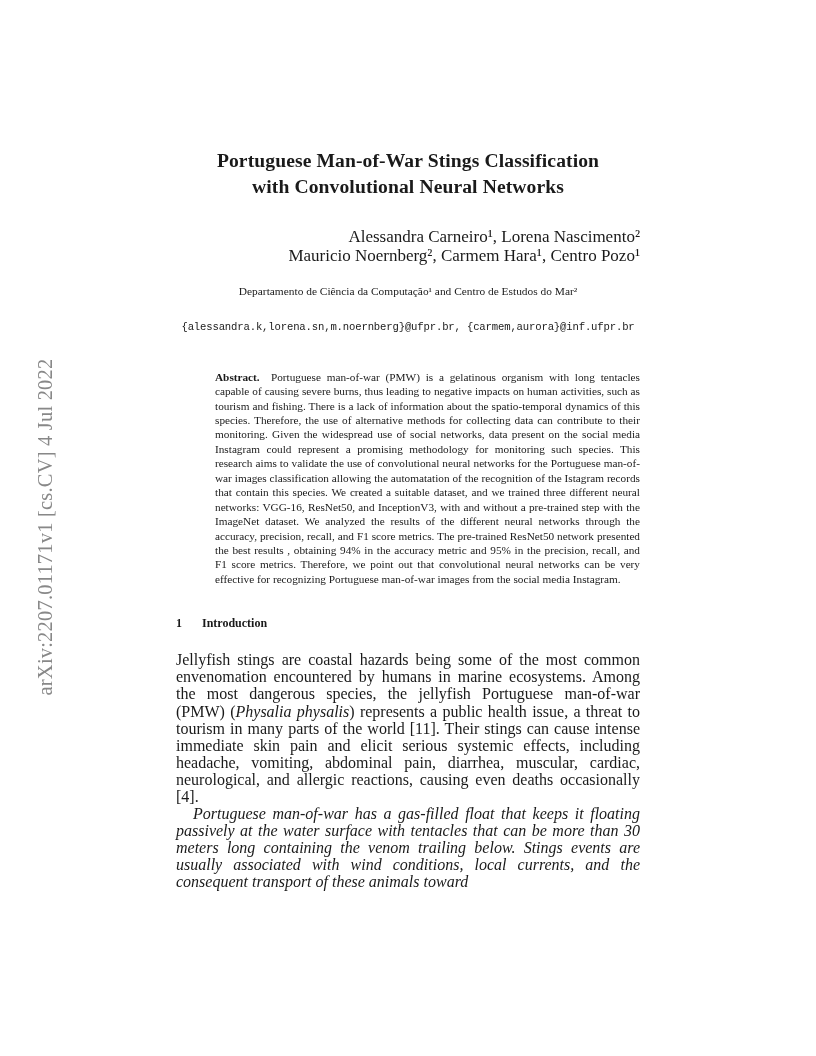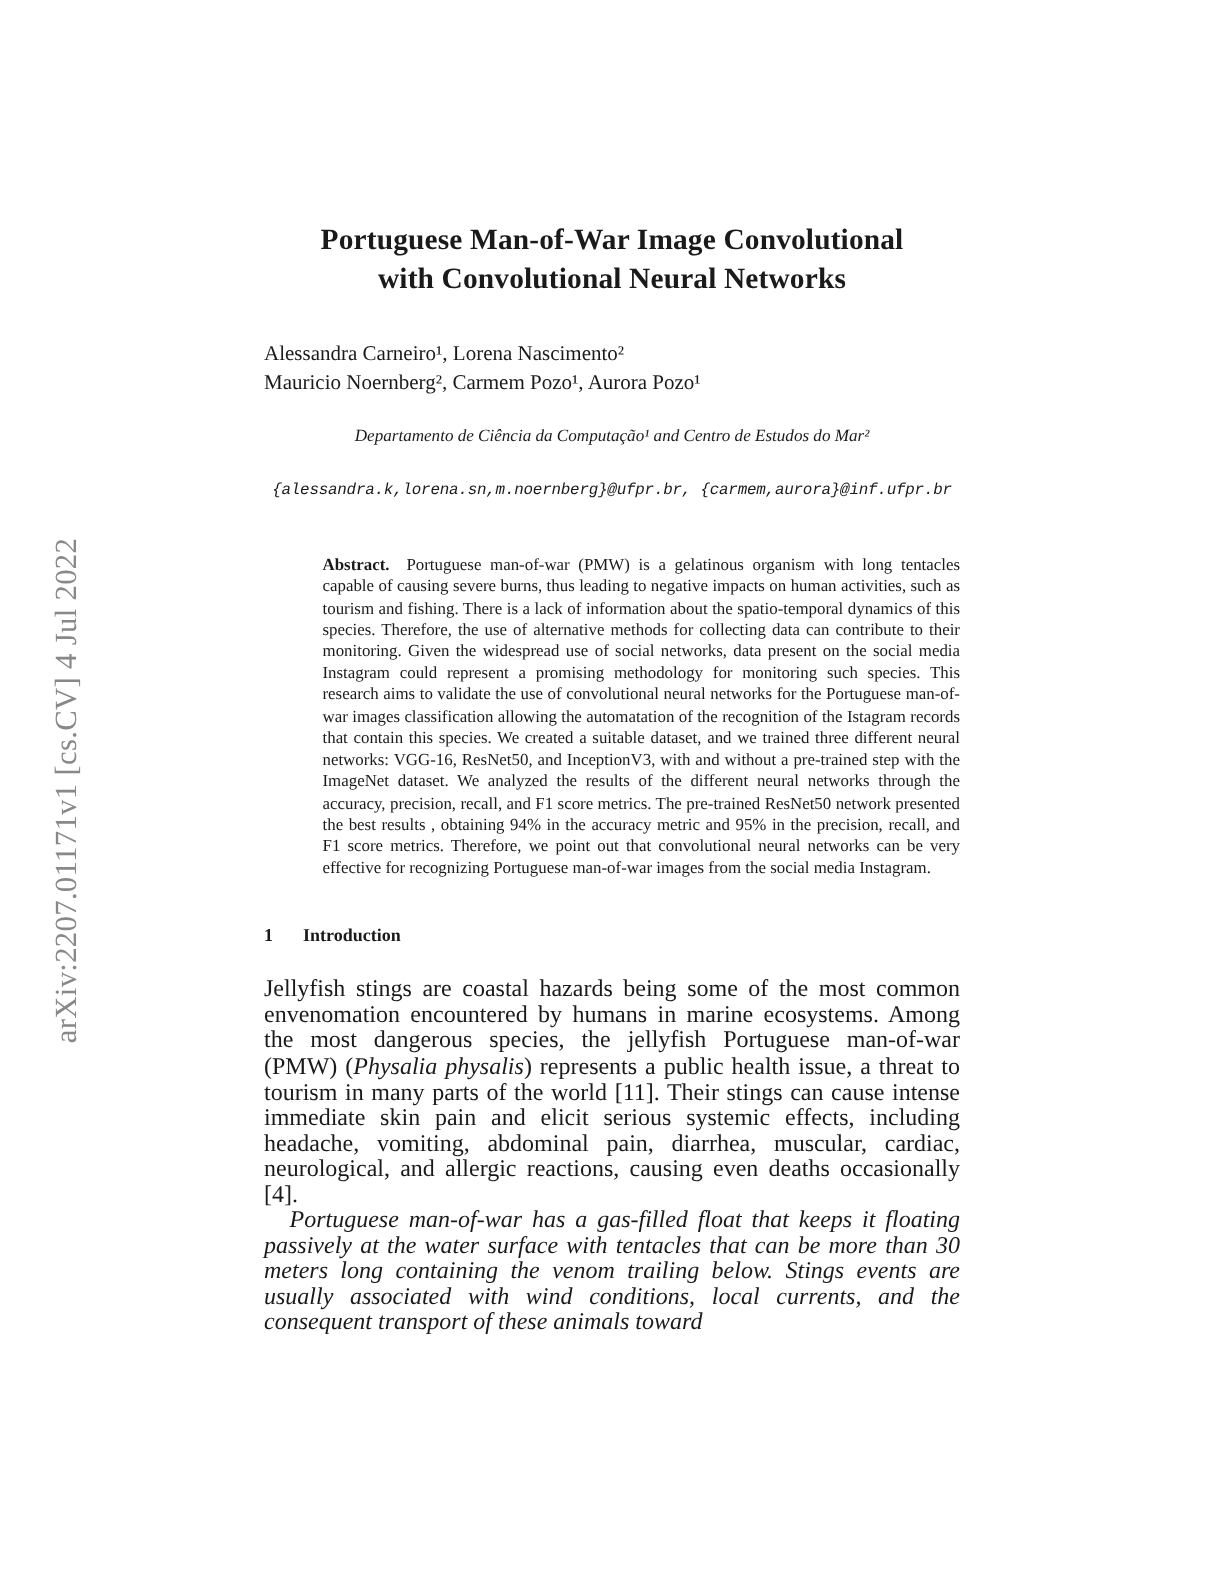--- a/index.html
+++ b/index.html
@@ -45,32 +45,31 @@
     text-align: center;
     font-size: 19.6px;
     font-weight: bold;
     line-height: 25.5px;
     letter-spacing: 0.1px;
   }
   .title .line { display: block; }
 
   .authors {
     margin-top: 29px;
-    text-align: left;
-    font-size: 14px;
+    text-align: right;
+    font-size: 17px;
     line-height: 18.5px;
   }
   .authors .line { display: block; }
 
   .affiliation {
     margin-top: 18px;
     text-align: center;
     font-size: 11.4px;
     line-height: 16.3px;
-    font-style: italic;
   }
   .affiliation .line { display: block; }
 
   .emails {
     font-family: "Liberation Mono", "DejaVu Sans Mono", monospace;
     font-size: 10.6px;
     line-height: 16.3px;
     letter-spacing: -0.15px;
     display: block;
     margin-top: 20px;
@@ -120,27 +119,27 @@
 </head>
 <body>
 
 <div class="page">
 
   <div class="arxiv-stamp">arXiv:2207.01171v1  [cs.CV]  4 Jul 2022</div>
 
   <div class="column">
 
     <h1 class="title">
-      <span class="line">Portuguese Man-of-War Image Convolutional</span>
+      <span class="line">Portuguese Man-of-War Stings Classification</span>
       <span class="line">with Convolutional Neural Networks</span>
     </h1>
 
     <div class="authors">
       <span class="line">Alessandra Carneiro¹, Lorena Nascimento²</span>
-      <span class="line">Mauricio Noernberg², Carmem Pozo¹, Aurora Pozo¹</span>
+      <span class="line">Mauricio Noernberg², Carmem Hara¹, Centro Pozo¹</span>
     </div>
 
     <div class="affiliation">
       <span class="line">Departamento de Ciência da Computação¹ and Centro de Estudos do Mar²</span>
       <span class="emails">{alessandra.k,lorena.sn,m.noernberg}@ufpr.br, {carmem,aurora}@inf.ufpr.br</span>
     </div>
 
     <div class="abstract">
       <span class="abs-head">Abstract.</span><span>Portuguese man-of-war (PMW) is a gelatinous organism with long tentacles capable of causing severe burns, thus leading to negative impacts on human activities, such as tourism and fishing. There is a lack of information about the spatio-temporal dynamics of this species. Therefore, the use of alternative methods for collecting data can contribute to their monitoring. Given the widespread use of social networks, data present on the social media Instagram could represent a promising methodology for monitoring such species. This research aims to validate the use of convolutional neural networks for the Portuguese man-of-war images classification allowing the automatation of the recognition of the Istagram records that contain this species. We created a suitable dataset, and we trained three different neural networks: VGG-16, ResNet50, and InceptionV3, with and without a pre-trained step with the ImageNet dataset. We analyzed the results of the different neural networks through the accuracy, precision, recall, and F1 score metrics. The pre-trained ResNet50 network presented the best results , obtaining 94% in the accuracy metric and 95% in the precision, recall, and F1 score metrics. Therefore, we point out that convolutional neural networks can be very effective for recognizing Portuguese man-of-war images from the social media Instagram.</span>
     </div>

